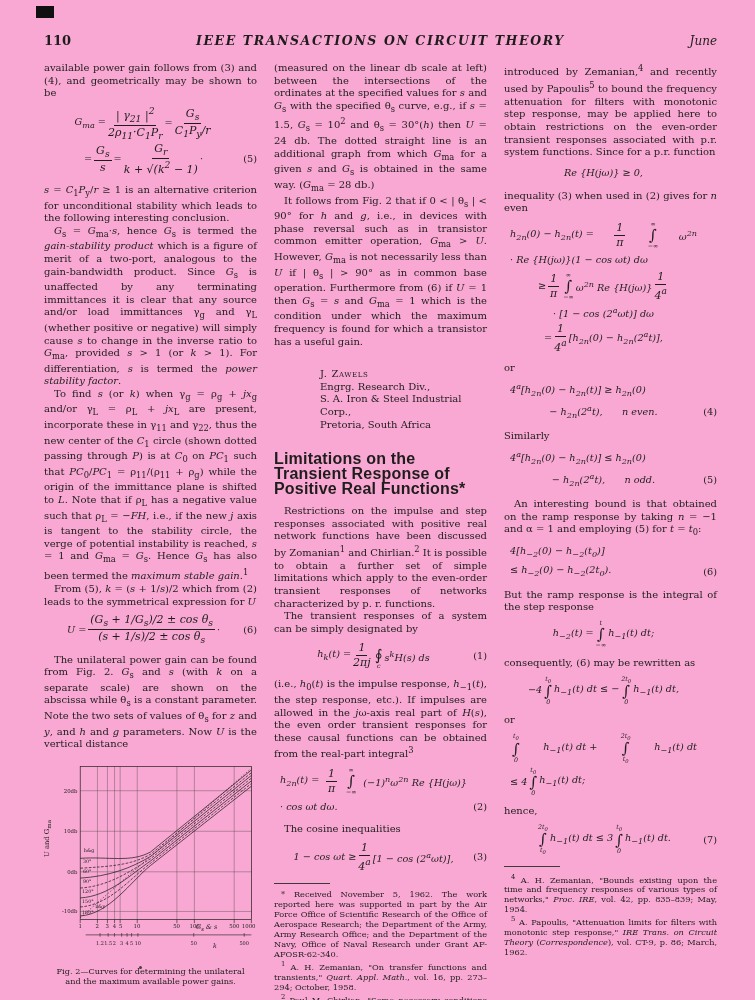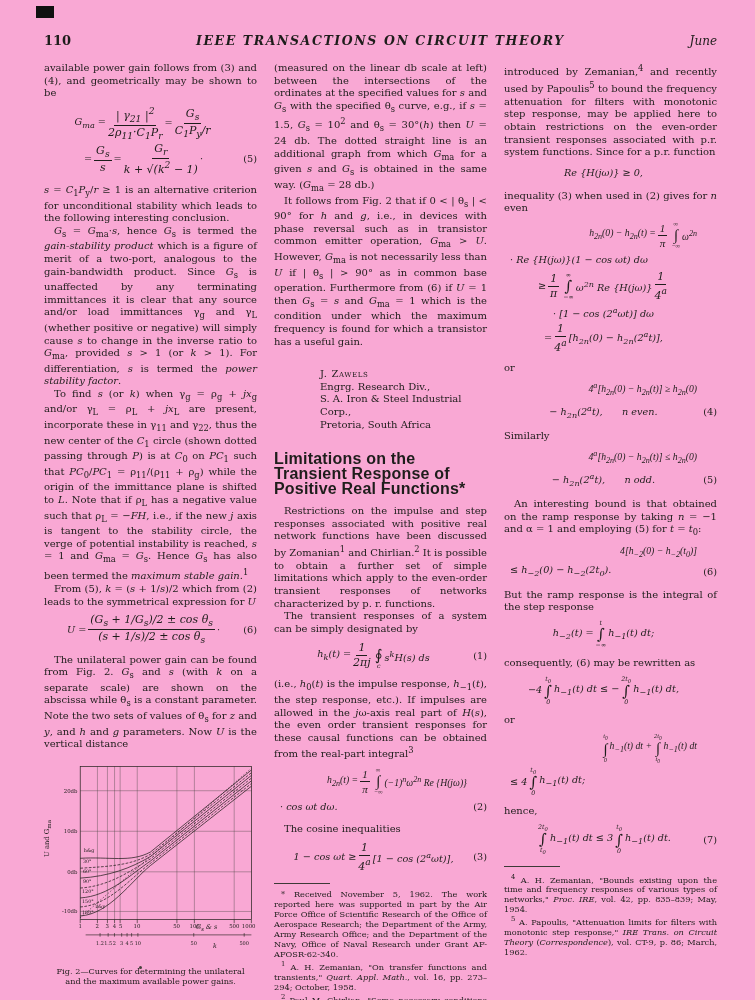--- a/index.html
+++ b/index.html
@@ -16,21 +16,21 @@
   .para{margin:0;text-align:justify;}
   .indent{text-indent:10px;}
   .sec-heading{font-family:"Liberation Sans","DejaVu Sans",sans-serif;font-size:16px;font-weight:bold;
                line-height:15px;margin:8px 0 9px;letter-spacing:.2px;}
   .sig{margin:20px 0 20px;padding-left:46px;text-align:left;}
   .sig-name{font-variant:small-caps;letter-spacing:.6px;}
   .eq{font-style:italic;margin:6px 0 8px;}
   .eq-line{display:flex;align-items:center;position:relative;min-height:17px;margin:2px 0;
            padding:0 20px 0 6px;font-size:9.7px;}
   .a-c{justify-content:center;}
-  .a-l{justify-content:flex-end;font-family:Liberation Serif, serif;}
+  .a-l{justify-content:space-between;}
   .a-r{justify-content:flex-start;}
   .eq-no{position:absolute;right:0;top:50%;transform:translateY(-50%);font-style:normal;font-size:9.7px;}
   .frac{display:inline-flex;flex-direction:column;align-items:center;vertical-align:middle;
         margin:0 2px;font-size:11px;line-height:1.1;}
   .num{border-bottom:.8px solid currentColor;padding:0 2px 1px;}
   .den{padding-top:1px;}
   .bigop{display:inline-flex;flex-direction:column;align-items:center;line-height:1;margin:0 2px;vertical-align:middle;}
   .lim{font-size:6.3px;min-height:7px;}
   .opch{font-size:15px;font-style:normal;}
   .fnrule{width:56px;border-top:.8px solid #3c3a37;margin:10px 0 5px;height:0;}

